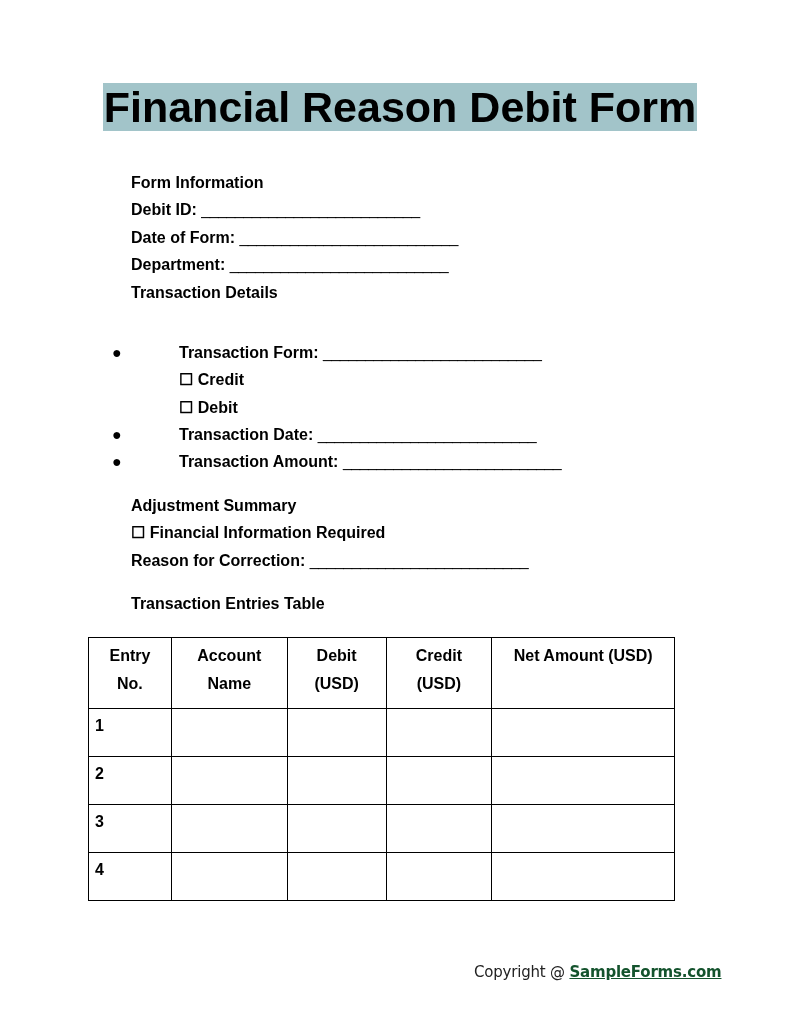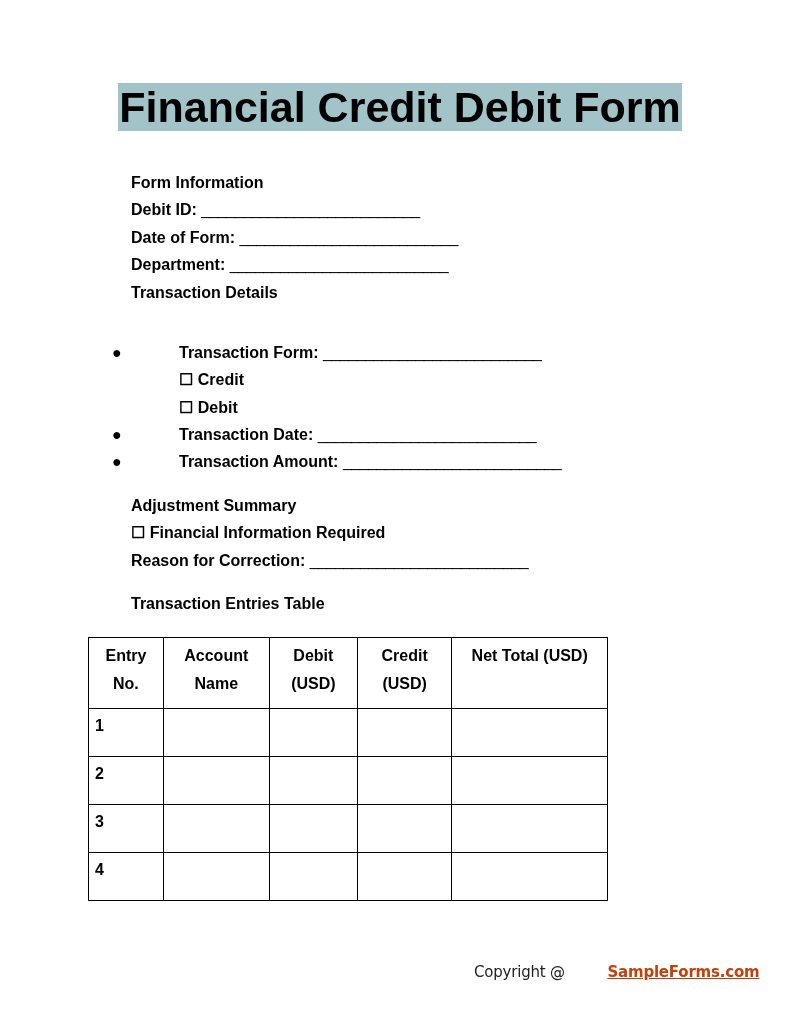--- a/index.html
+++ b/index.html
@@ -18,42 +18,42 @@
     .line {
       position: absolute; left: 88px; font-size: 16px; font-weight: bold;
       line-height: 20px; white-space: nowrap; margin-left: 43px;
     }
     .blank { font-weight: normal; letter-spacing: -0.5px; }
     .bullet {
       position: absolute; left: 112px; font-size: 16px; font-weight: bold; line-height: 20px;
     }
     .indent { left: 136px; }
     table.entries {
-      position: absolute; left: 88px; top: 637px; width: 520px;
+      position: absolute; left: 88px; top: 637px; width: 587px;
       border-collapse: collapse; font-size: 16px; font-weight: bold;
     }
     table.entries th, table.entries td {
       border: 1.3px solid #000; vertical-align: top; padding: 0;
     }
     table.entries th {
       text-align: center; line-height: 28px; padding-top: 4px; height: 66px; font-weight: bold;
     }
     table.entries td { height: 41px; text-align: left; padding: 6px 0 0 6px; line-height: 22px; }
     .footer {
       position: absolute; left: 474px; top: 963px; font-size: 15px;
       font-family: "DejaVu Sans", sans-serif; color: #222; white-space: nowrap;
       letter-spacing: -0.2px;
     }
-    .footer a { color: #c2410c; font-weight: bold; text-decoration: underline; margin-left: 38px; }
+    .footer a { color: #14532d; font-weight: bold; text-decoration: underline; }
   </style>
 </head>
 <body>
 
 <div class="title-wrap">
-  <span class="title">Financial Credit Debit Form</span>
+  <span class="title">Financial Reason Debit Form</span>
 </div>
 
 <div class="line" style="top:173px">Form Information</div>
 <div class="line" style="top:200px">
   <span>Debit ID:</span>
   <span class="blank">__________________________</span>
 </div>
 <div class="line" style="top:228px">
   <span>Date of Form:</span>
   <span class="blank">__________________________</span>
@@ -110,21 +110,21 @@
       <col style="width:99px">
       <col style="width:106px">
       <col style="width:183px">
   </colgroup>
   <thead>
     <tr>
       <th><span>Entry</span><br><span>No.</span></th>
       <th><span>Account</span><br><span>Name</span></th>
       <th><span>Debit</span><br><span>(USD)</span></th>
       <th><span>Credit</span><br><span>(USD)</span></th>
-      <th><span>Net Total (USD)</span></th>
+      <th><span>Net Amount (USD)</span></th>
     </tr>
   </thead>
   <tbody>
     <tr>
       <td>1</td>
       <td></td>
       <td></td>
       <td></td>
       <td></td>
     </tr>

